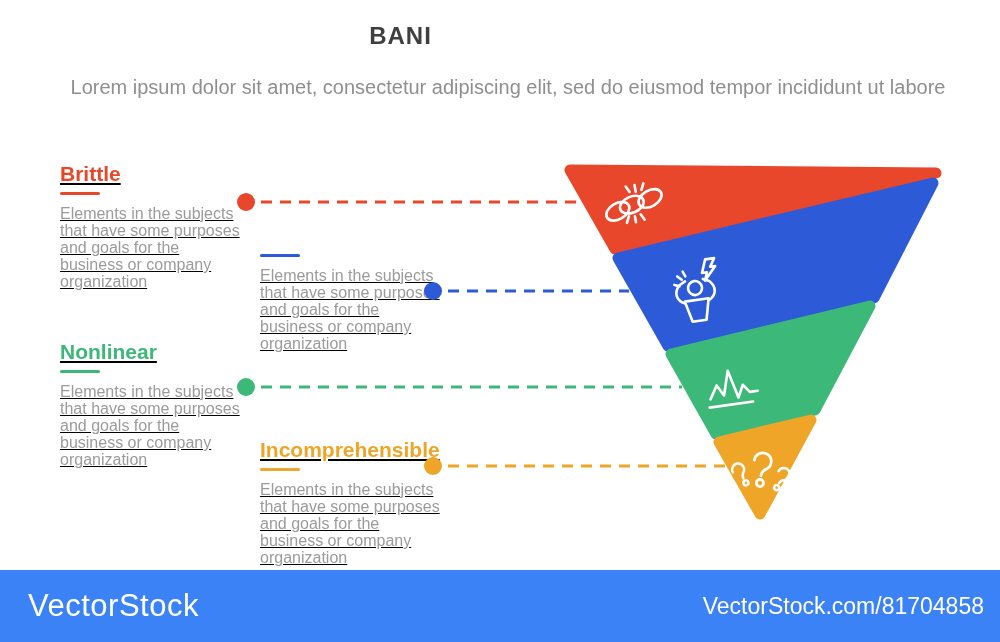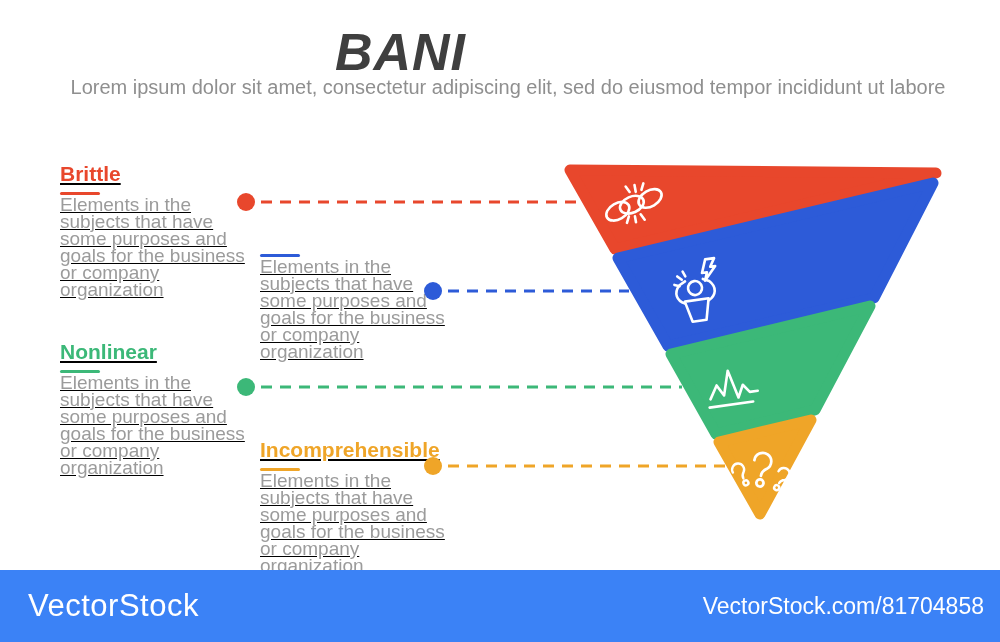--- a/index.html
+++ b/index.html
@@ -2,31 +2,31 @@
 <html><head>
 <meta charset="utf-8">
 <style>
   html,body{margin:0;padding:0;background:#fff;}
   .canvas{
     position:relative;width:1000px;height:642px;overflow:hidden;background:#ffffff;
     font-family:"Liberation Sans", sans-serif;
   }
   .page-title{
     position:absolute;top:22px;left:0;width:801px;text-align:center;
-    font-size:52px;font-weight:700;letter-spacing:1px;color:#3f3f3f;font-style:italic;
+    font-size:24px;font-weight:700;letter-spacing:1px;color:#3f3f3f;
   }
   .page-subtitle{
     position:absolute;top:74px;left:0;width:1000px;text-align:center;
     font-size:20px;line-height:27px;color:#8f8f8f;font-weight:400;margin-left:8px;
   }
   .section-block{position:absolute;width:195px;text-decoration:underline;}
   .section-title{font-size:21px;font-weight:700;margin:0;}
   .section-underline{width:40px;height:3px;margin-top:6px;border-radius:2px;}
   .section-desc{
-    margin:1px 0 0 0;width:185px;font-size:19px;line-height:17px;color:#9b9b9b;
+    margin:10px 0 0 0;width:185px;font-size:16px;line-height:17px;color:#9b9b9b;
   }
   #block-brittle{left:60px;top:162px;}
   #block-anxious{left:260px;top:248px;}
   #block-nonlinear{left:60px;top:340px;}
   #block-incomprehensible{left:260px;top:438px;}
   .overlay-svg{position:absolute;left:0;top:0;width:1000px;height:642px;}
   .footer-bar{
     position:absolute;left:0;top:570px;width:1000px;height:72px;background:#3b82f6;
     display:flex;align-items:center;justify-content:space-between;
     box-sizing:border-box;padding:0 16px 0 28px;

